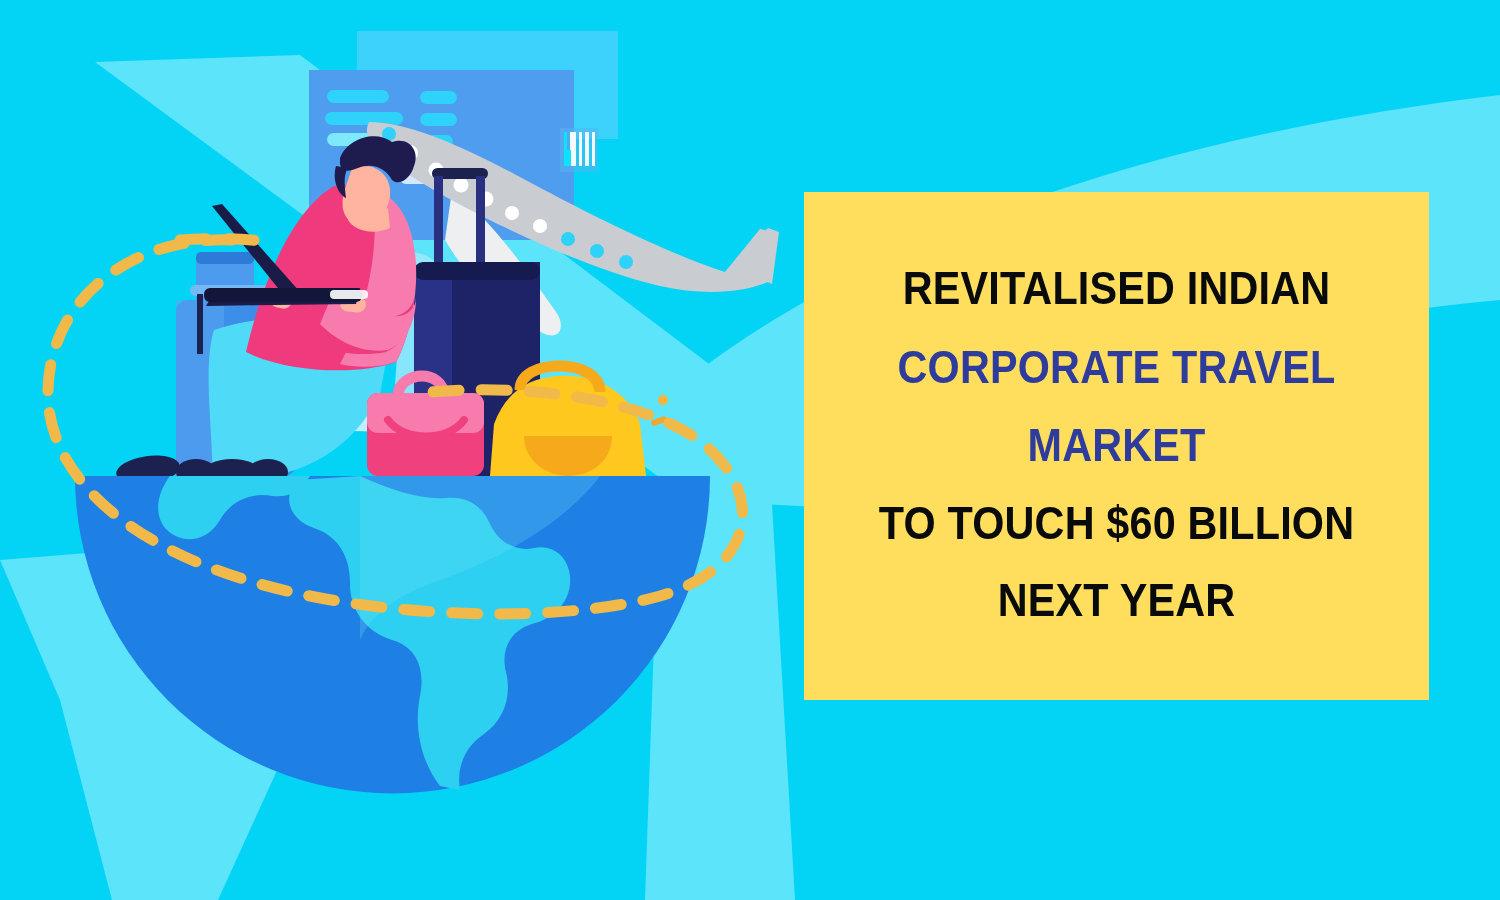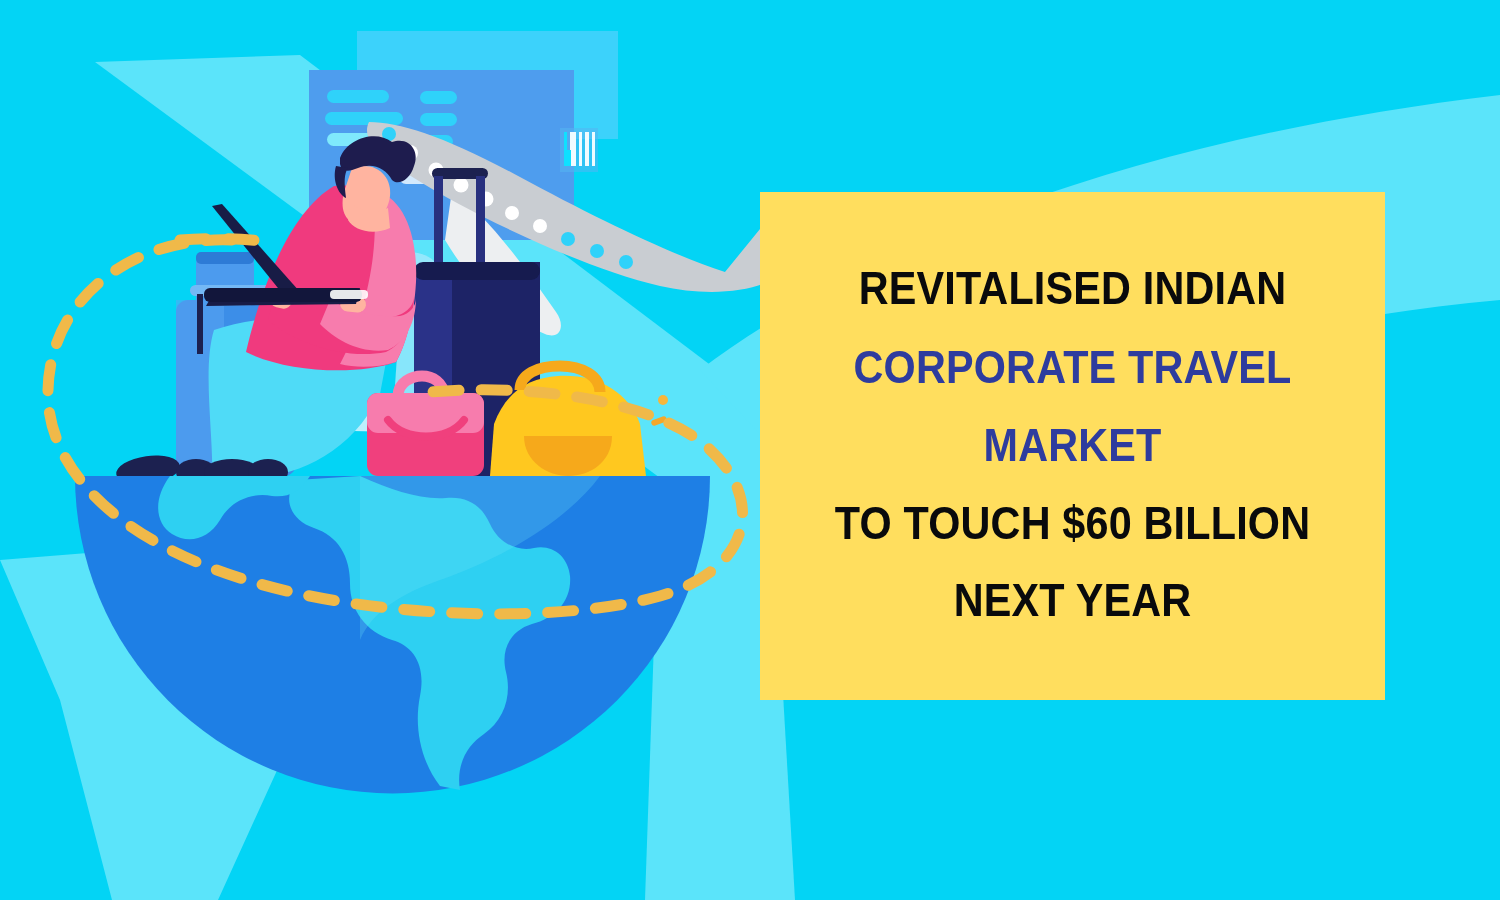--- a/index.html
+++ b/index.html
@@ -9,21 +9,21 @@
     overflow:hidden;
     background:#03D4F5;
     font-family:"Liberation Sans", sans-serif;
   }
   .layer{position:absolute;top:0;left:0;width:1500px;height:900px;}
   svg.layer{display:block;}
 
   
   #headline-card{
     position:absolute;
-    left:760px;top:192px;
+    left:804px;top:192px;
     width:625px;height:508px;
     background:#FFDE5E;
     display:flex;
     flex-direction:column;
     align-items:center;
     justify-content:center;
     box-sizing:border-box;
     padding:18px 14px 22px 14px;
   }
   .hl{

